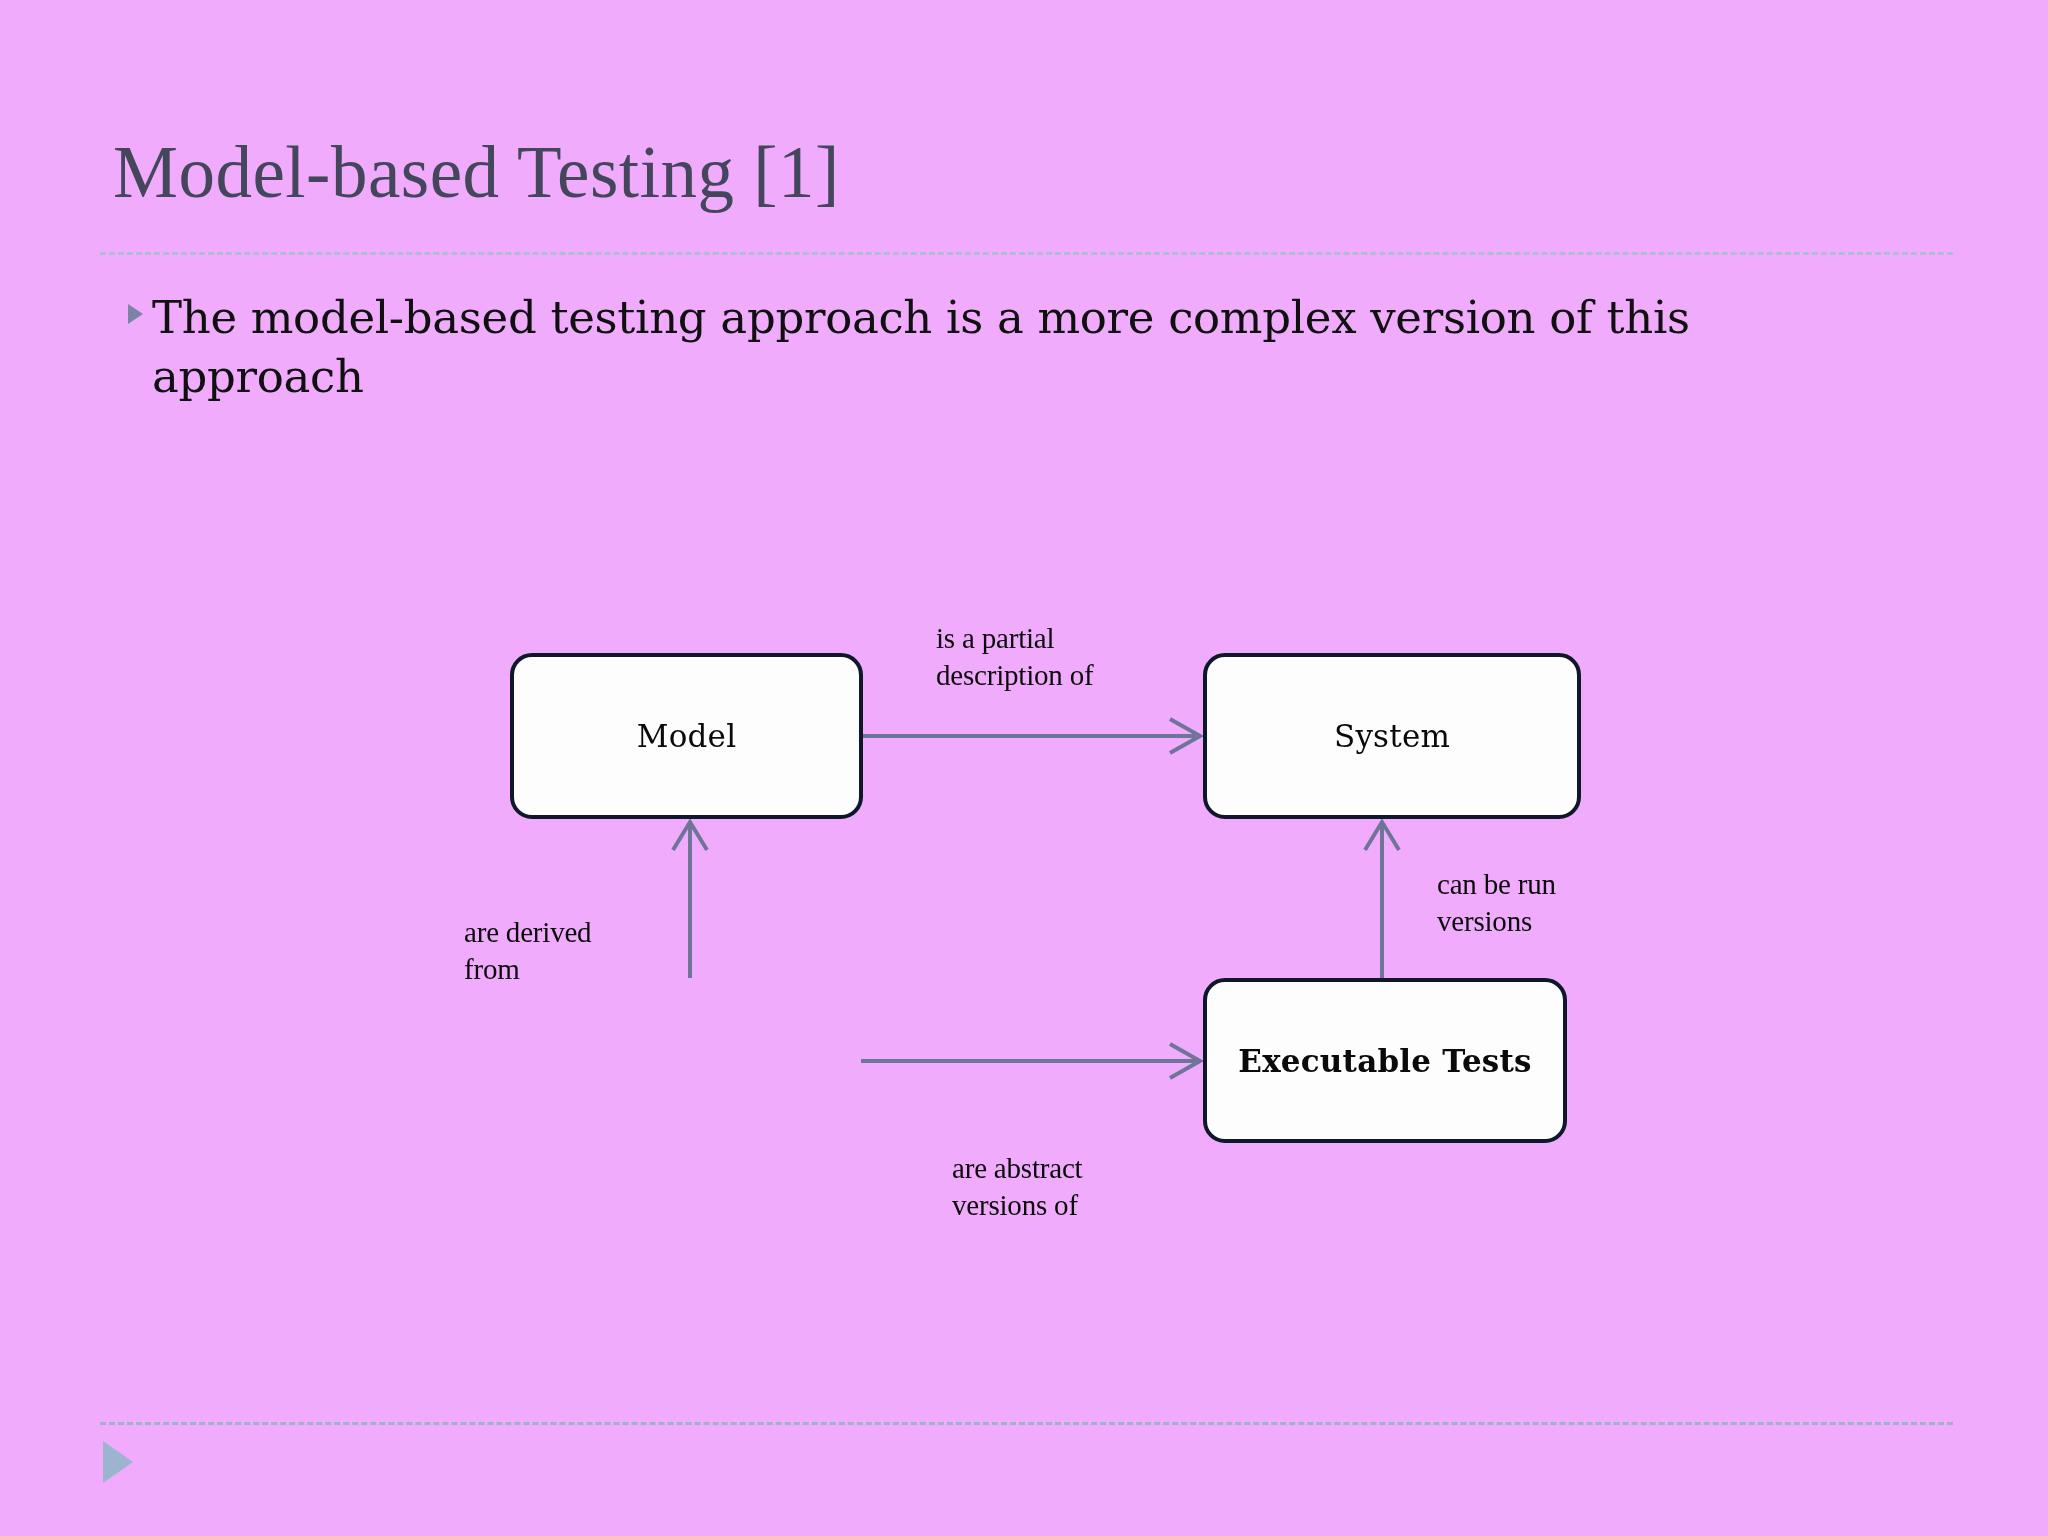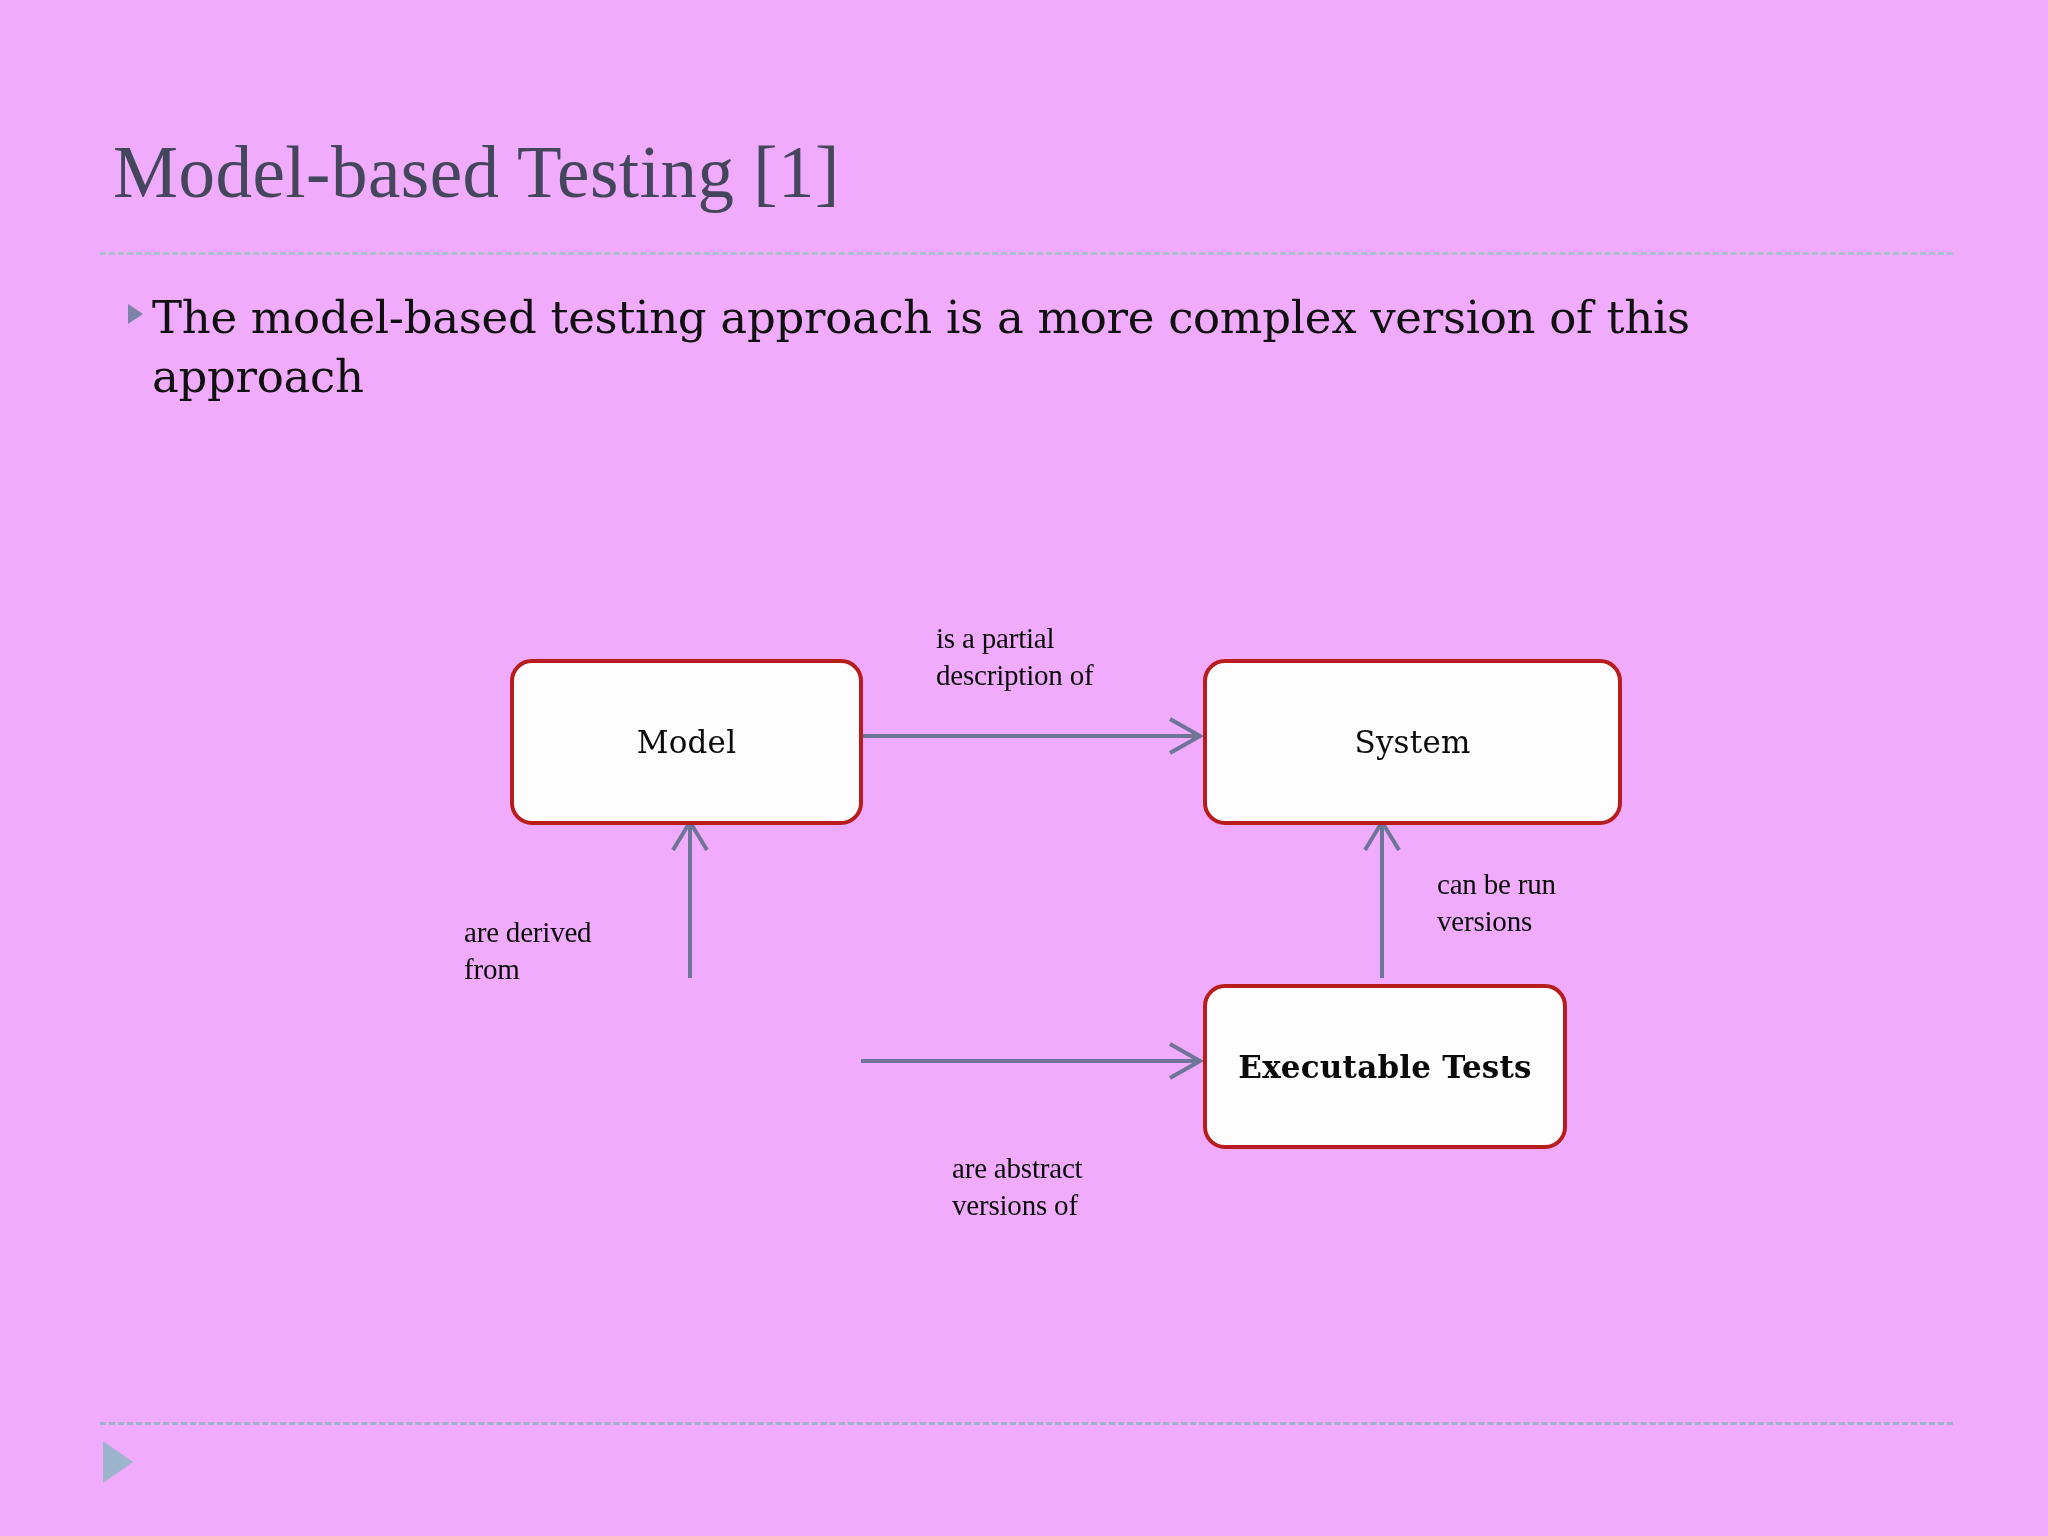--- a/index.html
+++ b/index.html
@@ -81,34 +81,33 @@
     left: 0;
     top: 0;
     width: 2048px;
     height: 1536px;
     pointer-events: none;
   }
 
   .node {
     position: absolute;
     box-sizing: border-box;
-    border: 4px solid #b91c1c;
+    border: 4px solid #0f172a;
     border-radius: 22px;
     background: #fdfdfd;
     display: flex;
     align-items: center;
     justify-content: center;
     font-family: "DejaVu Serif", "Liberation Serif", serif;
     font-size: 31px;
     color: #0a0a0a;
     letter-spacing: 0.2px;
-    margin-top: 6px;
   }
   .node-model       { left: 510px;  top: 653px;  width: 353px; height: 166px; }
-  .node-system      { left: 1203px; top: 653px;  width: 419px; height: 166px; }
+  .node-system      { left: 1203px; top: 653px;  width: 378px; height: 166px; }
   .node-abstract    { left: 508px;  top: 978px;  width: 353px; height: 165px; }
   .node-executable  { left: 1203px; top: 978px;  width: 364px; height: 165px; font-weight: bold; }
 
   
   .edge-label {
     position: absolute;
     font-family: Liberation Serif, serif;
     font-size: 29px;
     line-height: 1.28;
     color: #0a0a0a;

